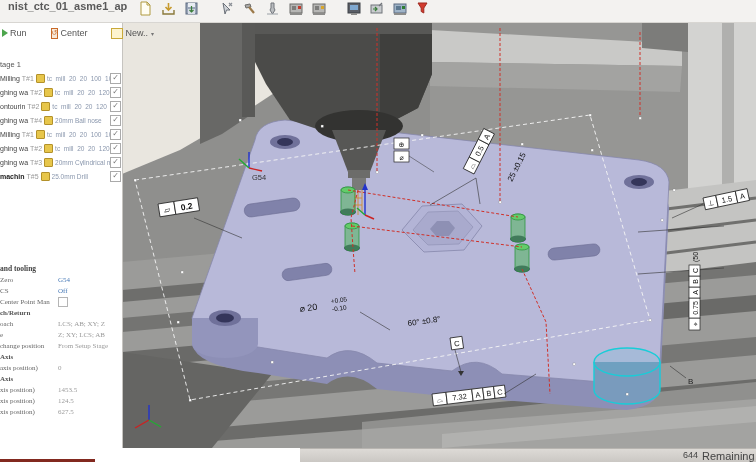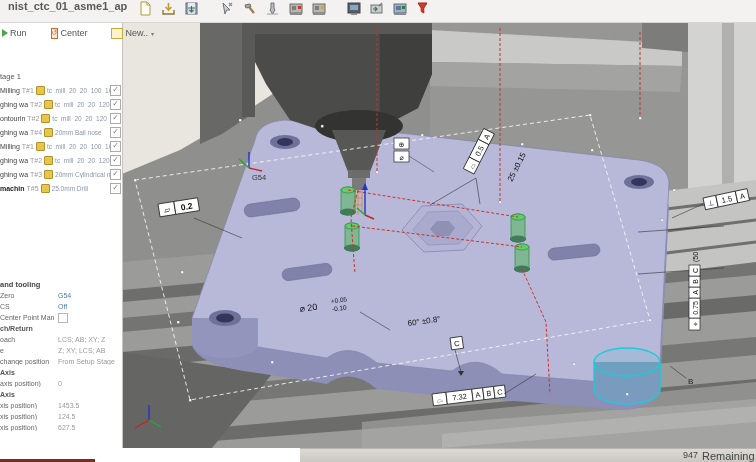--- a/index.html
+++ b/index.html
@@ -16,31 +16,31 @@
   
   .panel{position:absolute;left:0;top:22px;width:122px;bottom:14px;background:#fff;border-right:1px solid #c6c4c0;z-index:20;}
   .runbar{position:absolute;left:0;top:3px;right:0;height:16px;display:flex;align-items:center;font-size:9px;color:#555;}
   .runbar .lbl{margin-right:24px;cursor:pointer;}
   .play-ic{width:0;height:0;border-left:6px solid #4da64d;border-top:4px solid transparent;border-bottom:4px solid transparent;margin:0 2px 0 2px;}
   .reset-ic{width:9px;height:9px;border:1px solid #c86a28;background:#f7e8d8;margin-right:2px;font-size:7px;color:#c86a28;line-height:8px;text-align:center;}
   .new-btn{margin-left:auto;margin-right:0;display:flex;align-items:center;font-size:9px;color:#555;cursor:pointer;}
   .new-ic{width:10px;height:9px;background:#fdf4cf;border:1px solid #c9a93a;margin-right:2px;}
   .caret{font-size:6px;color:#777;margin-left:3px;}
 
-  .ops{position:absolute;left:0;top:36px;right:0;margin-top:12px;}
+  .ops{position:absolute;left:0;top:36px;right:0;}
   .stage-hd{height:13px;font-size:7.5px;color:#555;display:flex;align-items:center;}
   .op-row{height:14px;display:flex;align-items:center;font-size:7px;color:#444;position:relative;padding-right:11px;overflow:hidden;cursor:pointer;}
   .op-row .op-name{flex-shrink:0;white-space:nowrap;}
   .op-row .op-tno{color:#999;margin:0 2px;flex-shrink:0;white-space:nowrap;}
   .tool-ic{width:7px;height:7px;background:#e7c64b;border:1px solid #b3912a;border-radius:1px;flex-shrink:0;margin-right:2px;}
   .op-tool{color:#8a97ad;font-size:6.5px;white-space:nowrap;overflow:hidden;flex:1;}
   .op-check{position:absolute;right:1px;top:2px;width:9px;height:9px;border:1px solid #aaa;background:#fff;font-size:8px;line-height:8px;color:#777;text-align:center;}
   .op-row.current .op-name{font-weight:bold;color:#222;}
 
-  .props{position:absolute;left:0;top:256px;right:0;}
+  .props{position:absolute;left:0;top:240px;right:0;font-family:Liberation Serif, serif;}
   .props .hd{font-size:7.5px;color:#444;font-weight:bold;height:12px;display:flex;align-items:center;}
   .prop-row{height:11px;display:flex;align-items:center;font-size:7px;color:#666;overflow:hidden;}
   .prop-row .pl{width:58px;flex-shrink:0;white-space:nowrap;overflow:hidden;}
   .prop-row .pv{color:#9a9a9a;white-space:nowrap;overflow:hidden;cursor:pointer;}
   .prop-row .pv.link{color:#4b7cb8;}
   .prop-row.sub-hd{color:#555;font-weight:bold;}
   .prop-check{width:8px;height:8px;border:1px solid #b5b5b5;background:#fff;cursor:pointer;}
 
   
   .viewport{position:absolute;left:122px;top:22px;width:634px;height:426px;z-index:10;cursor:crosshair;}
@@ -514,18 +514,18 @@
       <path d="M27,398 L27,383" stroke="#2233cc"></path>
           <path d="M27,398 L13,406" stroke="#cc2222"></path>
           <path d="M27,398 L39,405" stroke="#22aa33"></path>
     </g>
   </svg>
   </div>
 
   <div class="statusbar">
     <div class="sb-left"></div>
     <div class="sb-right"></div>
-    <span class="sb-count">947</span>
+    <span class="sb-count">644</span>
     <span class="sb-remaining">Remaining</span>
     <div class="sb-redbar"></div>
   </div>
 
 </div>
 
 </body></html>

